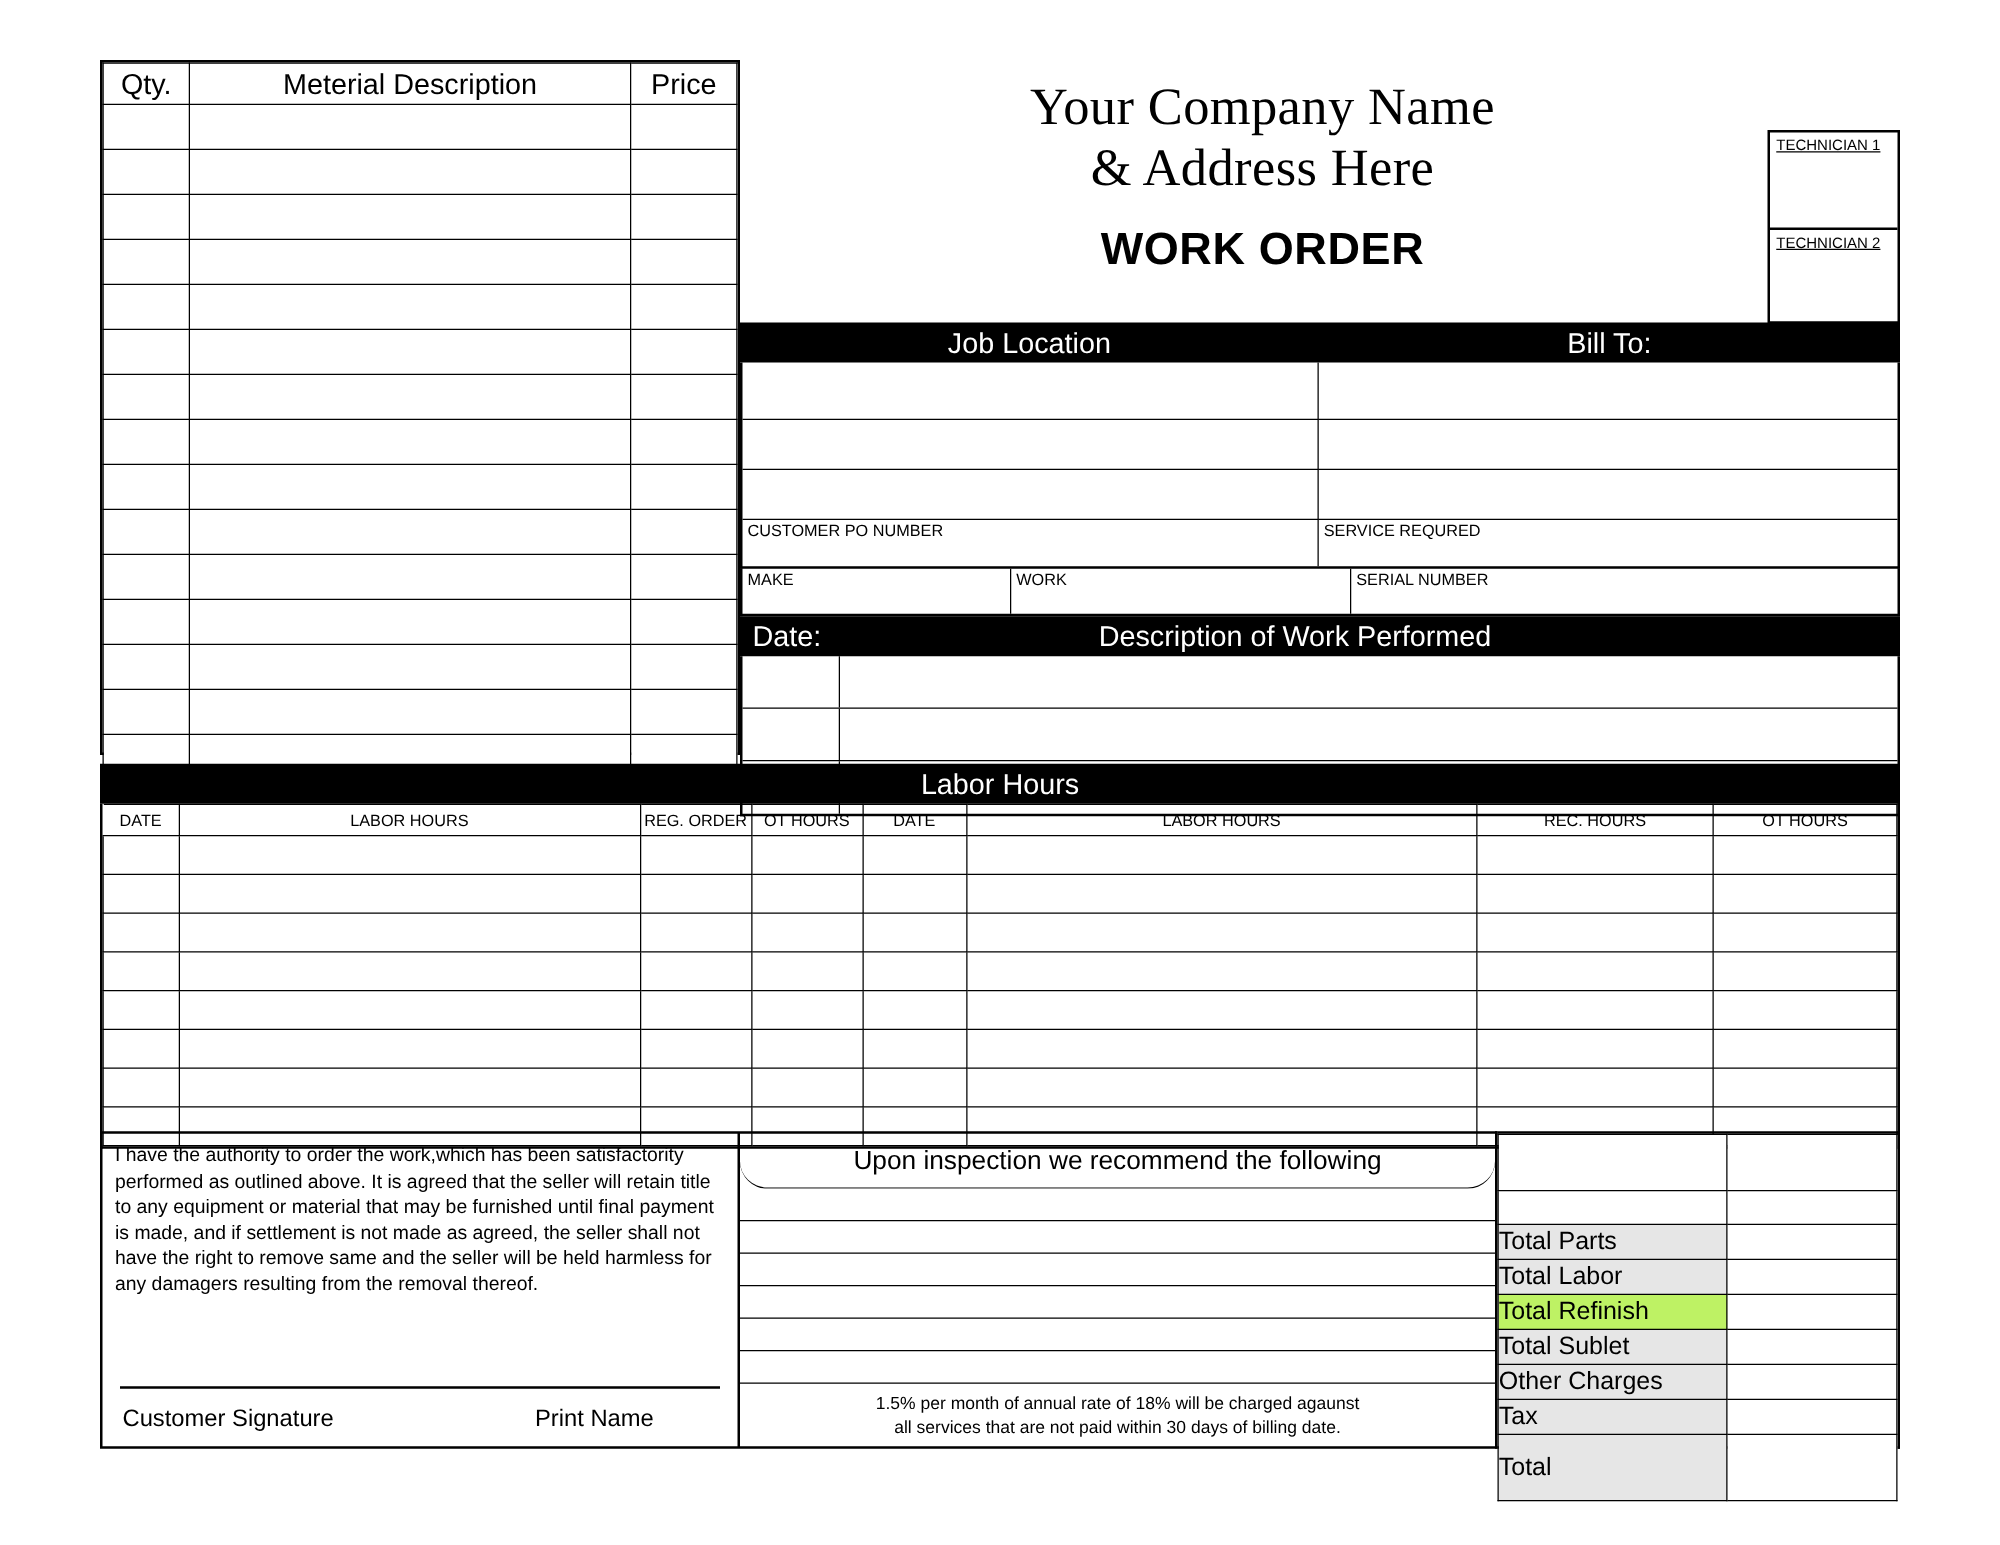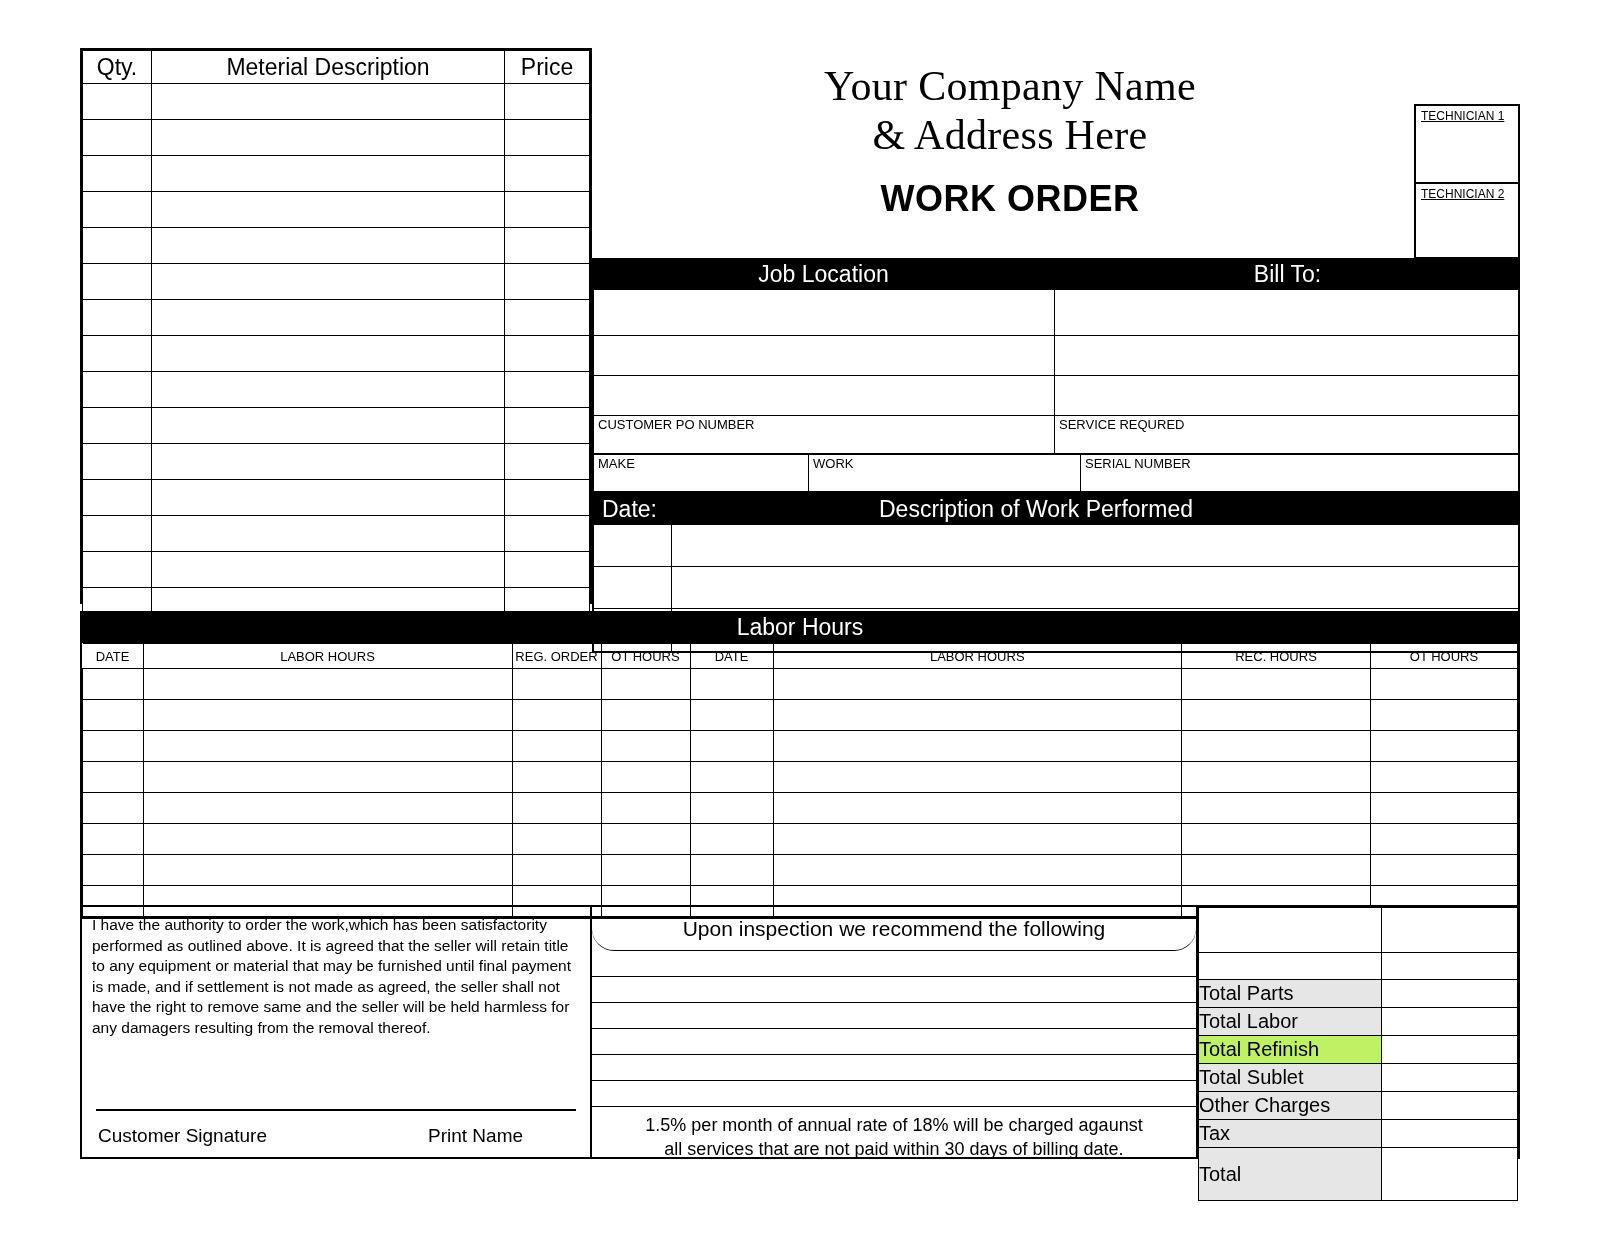--- a/index.html
+++ b/index.html
@@ -232,21 +232,21 @@
     height: 44px;
     line-height: 44px;
     font-size: 21px;
     text-align: center;
     border-bottom: 1.5px solid #000;
     box-sizing: border-box;
     border-radius: 22px;
   }
   .inspect-line { height: 26px; border-bottom: 1.5px solid #000; box-sizing: border-box; }
   #footer-note {
-    font-size: 18px;
+    font-size: 14px;
     line-height: 1.35;
     text-align: center;
     padding-top: 6px;
   }
 
   #totals-box {
     position: absolute;
     left: 1118px; top: 0;
     width: 322px;
     height: 254px;

